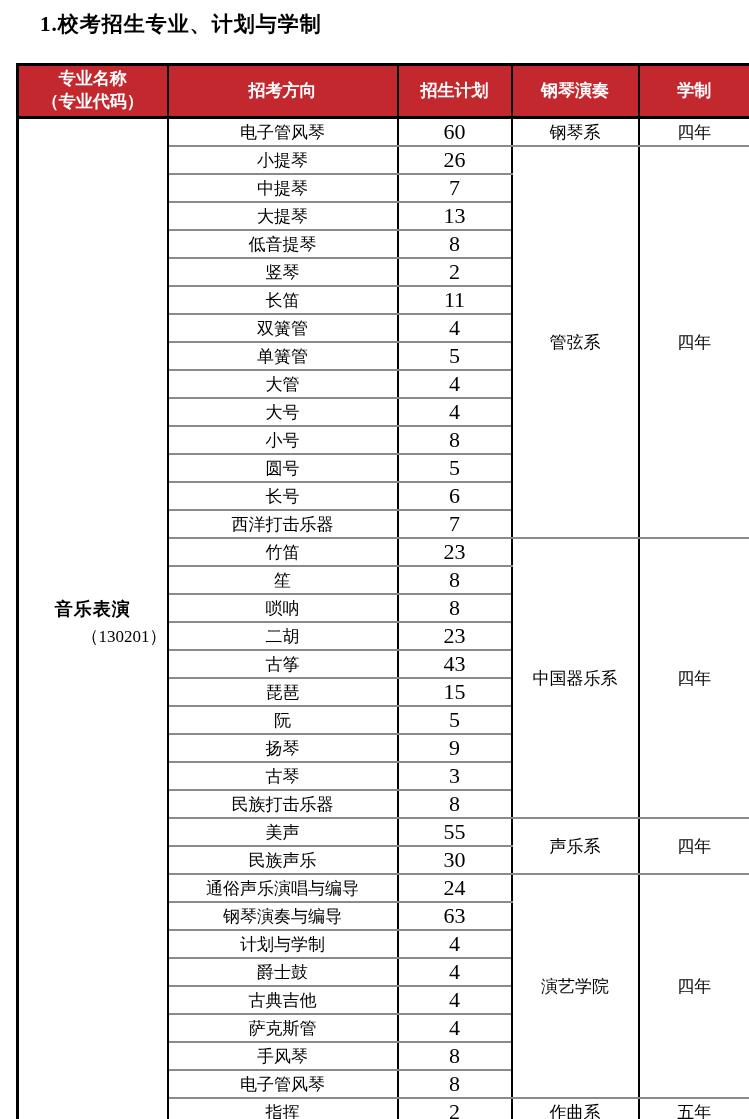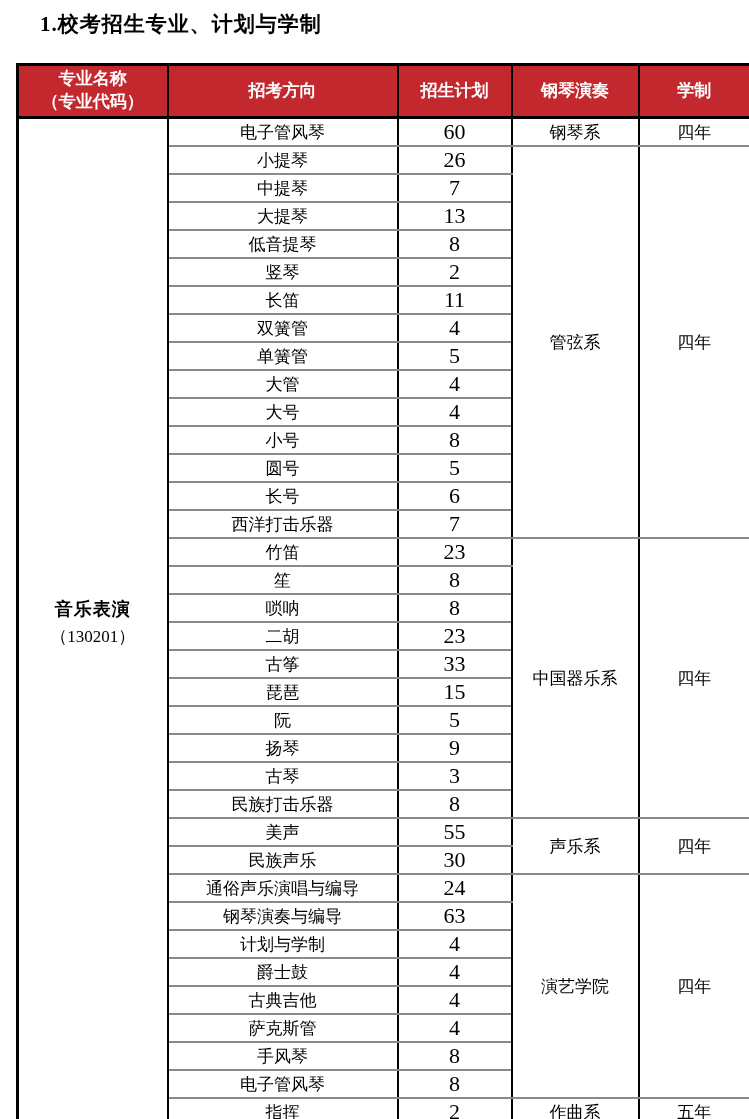--- a/index.html
+++ b/index.html
@@ -64,21 +64,21 @@
     border-bottom: 2px solid var(--row-border);
     text-align: center;
     vertical-align: middle;
     font-size: 17px;
     padding: 0;
     overflow: hidden;
     white-space: nowrap;
   }
   td.major-cell { font-size: 17px; }
   .major-name { font-weight: bold; font-size: 18px; letter-spacing: 1px; }
-  .major-code { font-size: 17px; margin-top: 4px; }
+  .major-code { font-size: 17px; margin-top: 4px; text-align: right; }
   td.plan-cell { font-size: 22px; }
 </style>
 </head>
 <body>
 
 <div class="page">
 
   <div class="doc-title">1.校考招生专业、计划与学制</div>
 
   <table class="plan-table">
@@ -183,21 +183,21 @@
         <tr>
           <td class="dir-cell">唢呐</td>
           <td class="plan-cell">8</td>
         </tr>
         <tr>
           <td class="dir-cell">二胡</td>
           <td class="plan-cell">23</td>
         </tr>
         <tr>
           <td class="dir-cell">古筝</td>
-          <td class="plan-cell">33</td>
+          <td class="plan-cell">43</td>
         </tr>
         <tr>
           <td class="dir-cell">琵琶</td>
           <td class="plan-cell">15</td>
         </tr>
         <tr>
           <td class="dir-cell">阮</td>
           <td class="plan-cell">5</td>
         </tr>
         <tr>

